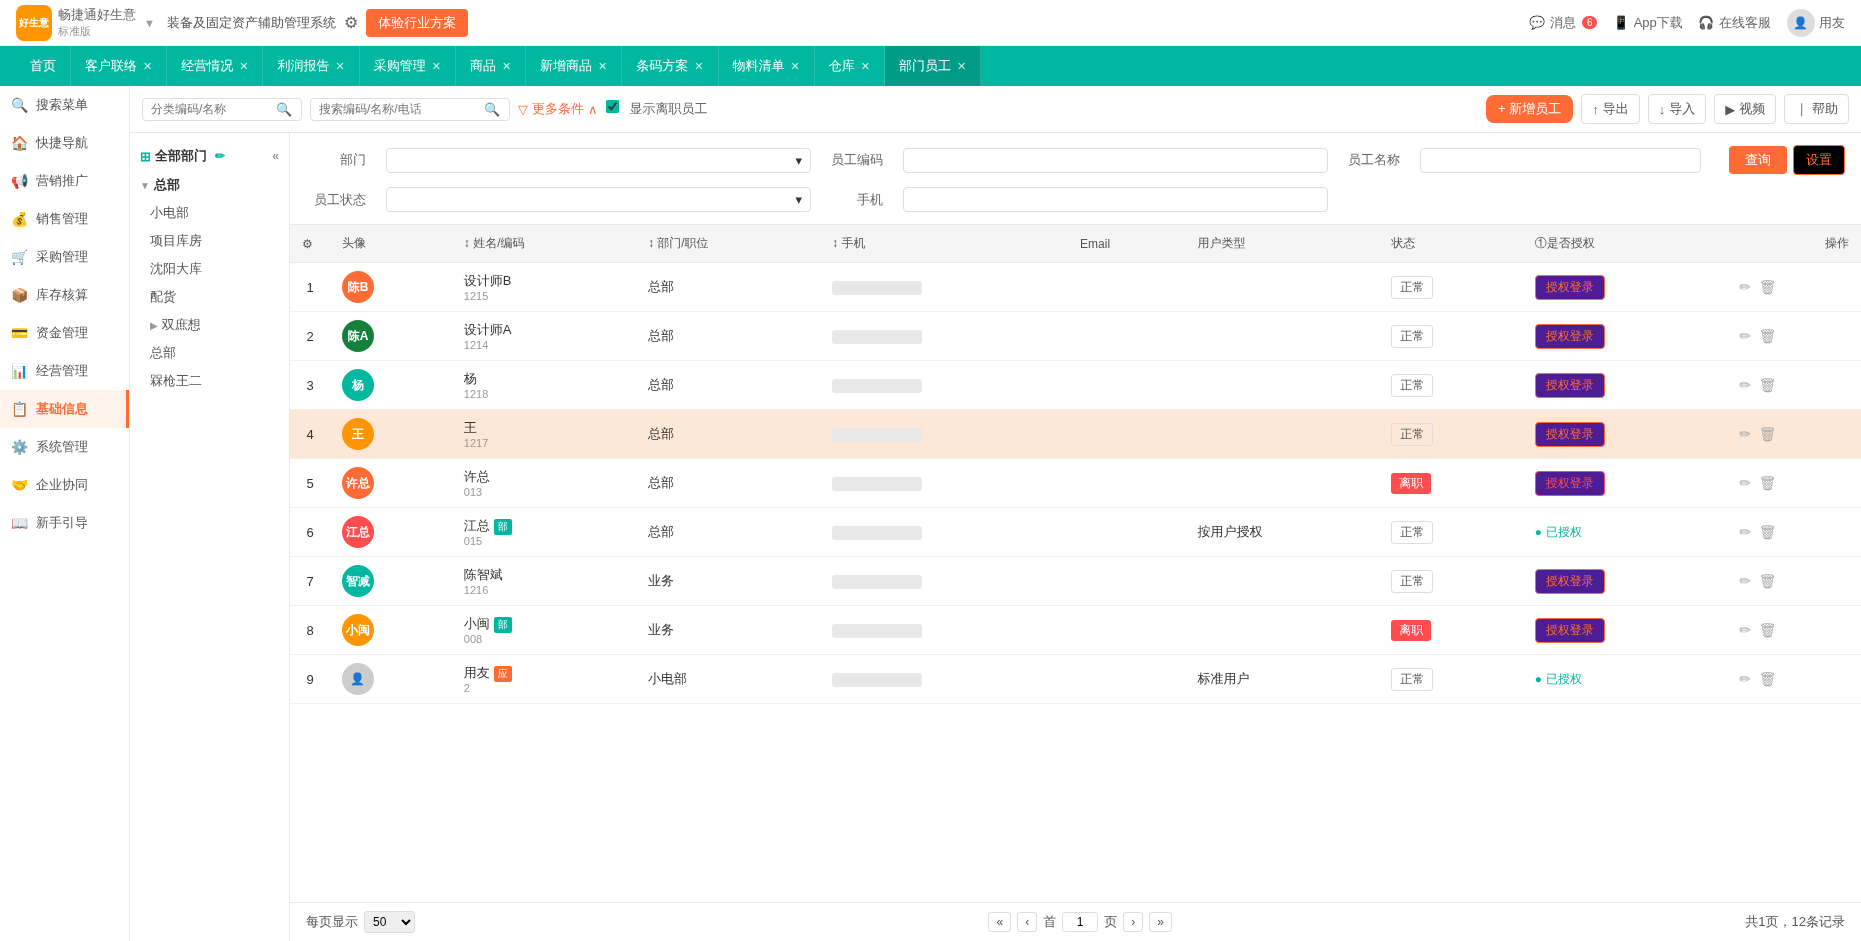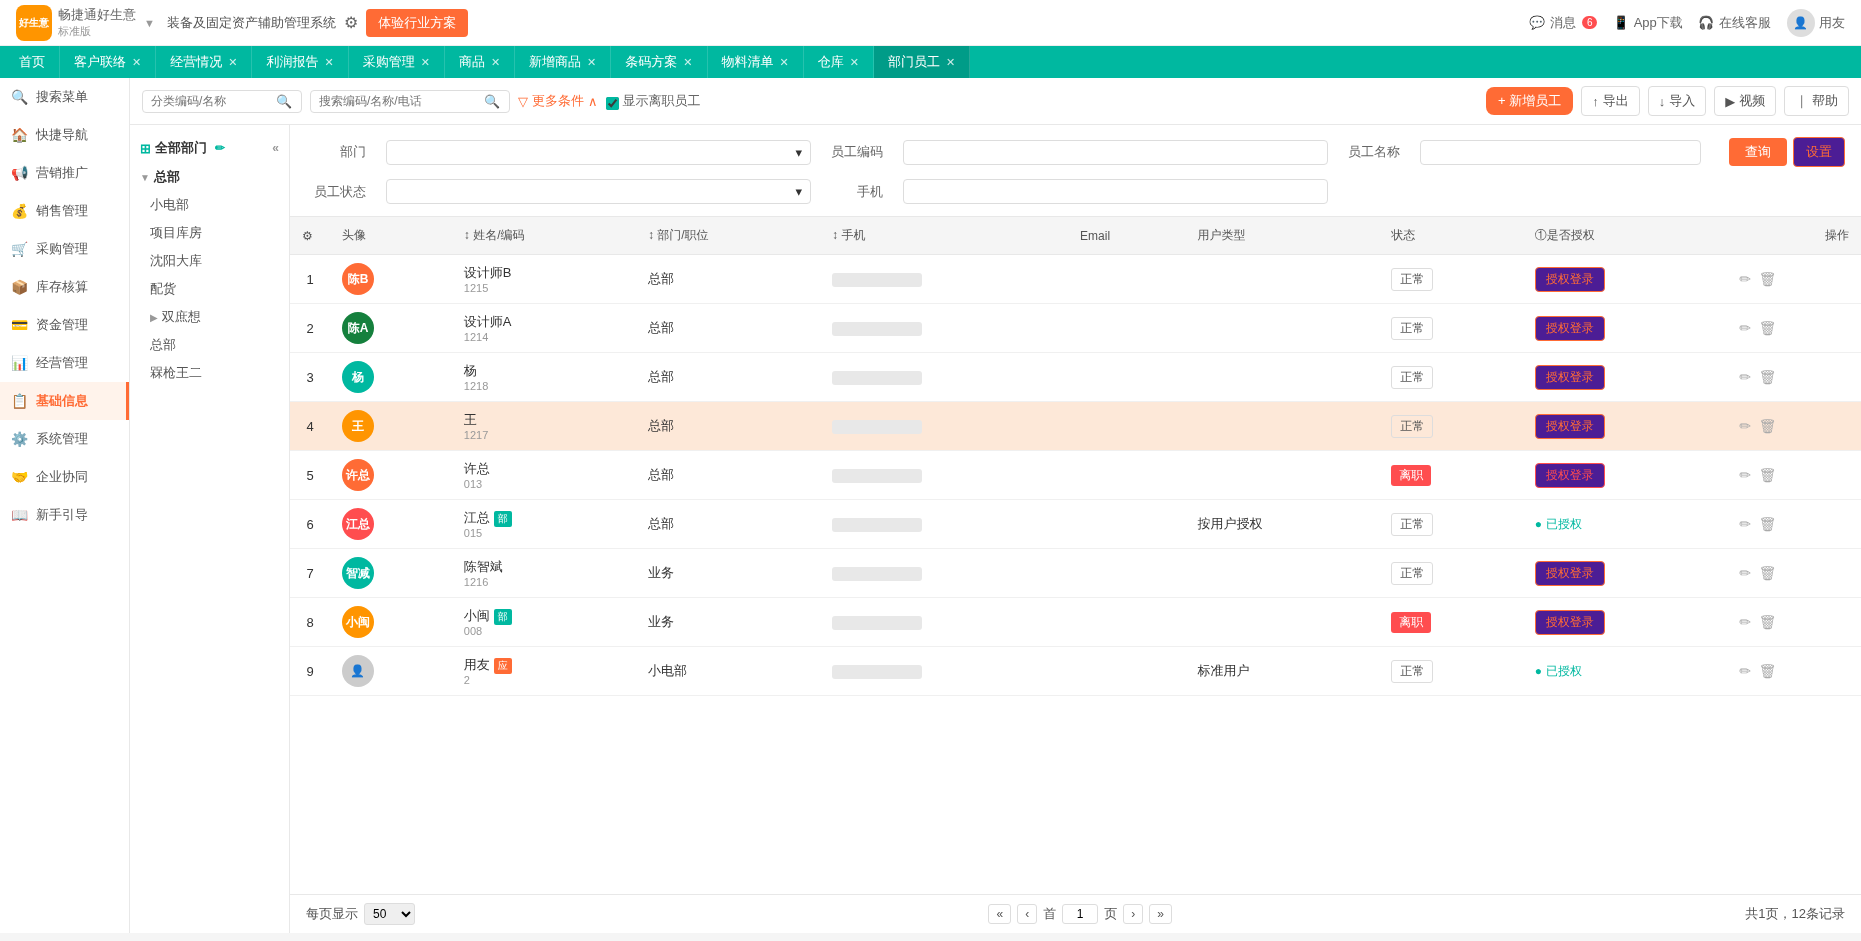--- a/index.html
+++ b/index.html
@@ -16,21 +16,21 @@
     .logo-icon { width: 36px; height: 36px; background: #ff9500; border-radius: 8px; display: flex; align-items: center; justify-content: center; color: #fff; font-size: 10px; font-weight: bold; }
     .logo-text { font-size: 13px; color: #666; line-height: 1.3; }
 
     .dropdown-arrow { color: #999; font-size: 11px; }
     .gear-icon { color: #666; font-size: 16px; cursor: pointer; }
     .trial-btn { background: #ff6b35; color: #fff; border: none; border-radius: 4px; padding: 5px 12px; cursor: pointer; font-size: 13px; }
 
     .badge { background: #ff4d4f; color: #fff; border-radius: 10px; font-size: 10px; padding: 1px 5px; margin-left: 2px; }
 
     
-    .nav-tabs { display: flex; background: #00b8a0; height: 32px; align-items: stretch; padding-left: 5px; overflow-x: auto; }
+    .nav-tabs { display: flex; background: #00b8a0; height: 40px; align-items: stretch; padding-left: 16px; overflow-x: auto; }
     .nav-tab { display: flex; align-items: center; padding: 0 14px; color: #fff; cursor: pointer; font-size: 13px; white-space: nowrap; border-right: 1px solid rgba(255,255,255,0.15); gap: 4px; }
     .nav-tab.active { background: rgba(0,0,0,0.15); }
     .tab-close { font-size: 11px; color: rgba(255,255,255,0.8); margin-left: 2px; }
 
     
     .main-layout { display: flex; height: calc(941px - 46px - 40px); overflow: hidden; }
 
     
     .sidebar { width: 130px; background: #fff; border-right: 1px solid #e8e8e8; display: flex; flex-direction: column; overflow-y: auto; flex-shrink: 0; }
     .sidebar-item { display: flex; align-items: center; padding: 10px 12px; cursor: pointer; color: #555; gap: 8px; font-size: 13px; }
@@ -43,21 +43,21 @@
     
     .content-inner { display: flex; flex: 1; overflow: hidden; }
 
     
     .toolbar { background: #fff; padding: 8px 12px; display: flex; align-items: center; gap: 8px; border-bottom: 1px solid #e8e8e8; }
     .search-dept { display: flex; align-items: center; border: 1px solid #ddd; border-radius: 4px; padding: 3px 8px; gap: 4px; width: 160px; }
     .search-dept input { border: none; outline: none; font-size: 12px; width: 100%; background: transparent; }
     .search-phone { display: flex; align-items: center; border: 1px solid #ddd; border-radius: 4px; padding: 3px 8px; gap: 4px; width: 200px; }
     .search-phone input { border: none; outline: none; font-size: 12px; width: 100%; background: transparent; }
     .more-filters { display: flex; align-items: center; gap: 4px; color: #ff6b35; cursor: pointer; font-size: 12px; }
-    .show-resigned { display: flex; align-items: flex-end; gap: 4px; color: #666; font-size: 12px; }
+    .show-resigned { display: flex; align-items: flex-start; gap: 11px; color: #666; font-size: 12px; }
     .show-resigned input[type=checkbox] { accent-color: #00b8a0; }
 
     .toolbar-right { margin-left: auto; display: flex; align-items: center; gap: 8px; }
     .btn-primary { background: #ff6b35; color: #fff; border: none; border-radius: 8px; padding: 5px 12px; cursor: pointer; font-size: 13px; }
     .btn-default { background: #fff; color: #555; border: 1px solid #ddd; border-radius: 4px; padding: 5px 10px; cursor: pointer; font-size: 12px; display: flex; align-items: center; gap: 4px; }
 
     
     .dept-panel { width: 160px; background: #fff; border-right: 1px solid #e8e8e8; padding: 8px 0; overflow-y: auto; flex-shrink: 0; }
     .dept-header { display: flex; align-items: center; padding: 6px 10px; font-size: 13px; font-weight: bold; color: #333; gap: 4px; }
     .dept-tree-item { padding: 5px 10px 5px 16px; cursor: pointer; color: #555; font-size: 12px; display: flex; align-items: center; gap: 4px; }
@@ -66,21 +66,21 @@
     .collapse-arrow { font-size: 10px; color: #999; }
 
     
     .filter-bar { background: #fff; padding: 12px 16px; border-bottom: 1px solid #e8e8e8; display: grid; grid-template-columns: 1fr 1fr 1fr; gap: 12px; }
     .filter-row { display: flex; align-items: center; gap: 20px; }
     .filter-label { color: #666; font-size: 13px; min-width: 60px; text-align: right; }
     .filter-select { flex: 1; border: 1px solid #ddd; border-radius: 4px; padding: 4px 8px; display: flex; align-items: center; justify-content: space-between; cursor: pointer; color: #333; font-size: 13px; }
     .filter-input { flex: 1; border: 1px solid #ddd; border-radius: 4px; padding: 4px 8px; outline: none; font-size: 13px; }
     .filter-actions { display: flex; gap: 6px; align-items: center; }
     .btn-query { background: #ff6b35; color: #fff; border: none; border-radius: 4px; padding: 5px 16px; cursor: pointer; font-size: 13px; }
-    .btn-settings { background: #4c1d95; color: #ff6b35; border: 1px solid #ff6b35; border-radius: 4px; padding: 5px 12px; cursor: pointer; font-size: 13px; }
+    .btn-settings { background: #000000; color: #ff6b35; border: 1px solid #ff6b35; border-radius: 4px; padding: 5px 12px; cursor: pointer; font-size: 13px; }
 
     
     .table-area { flex: 1; overflow-y: auto; background: #fff; margin: 0; }
     table { width: 100%; border-collapse: collapse; }
     thead th { background: #f5f5f5; padding: 10px 12px; text-align: left; color: #555; font-weight: normal; border-bottom: 1px solid #e8e8e8; font-size: 12px; white-space: nowrap; }
     tbody td { padding: 8px 12px; border-bottom: 1px solid #f0f0f0; font-size: 13px; color: #333; vertical-align: middle; }
     tbody tr.highlighted { background: #fde8d8; }
 
     .avatar { width: 32px; height: 32px; border-radius: 50%; display: flex; align-items: center; justify-content: center; color: #fff; font-size: 12px; font-weight: bold; flex-shrink: 0; }
 

